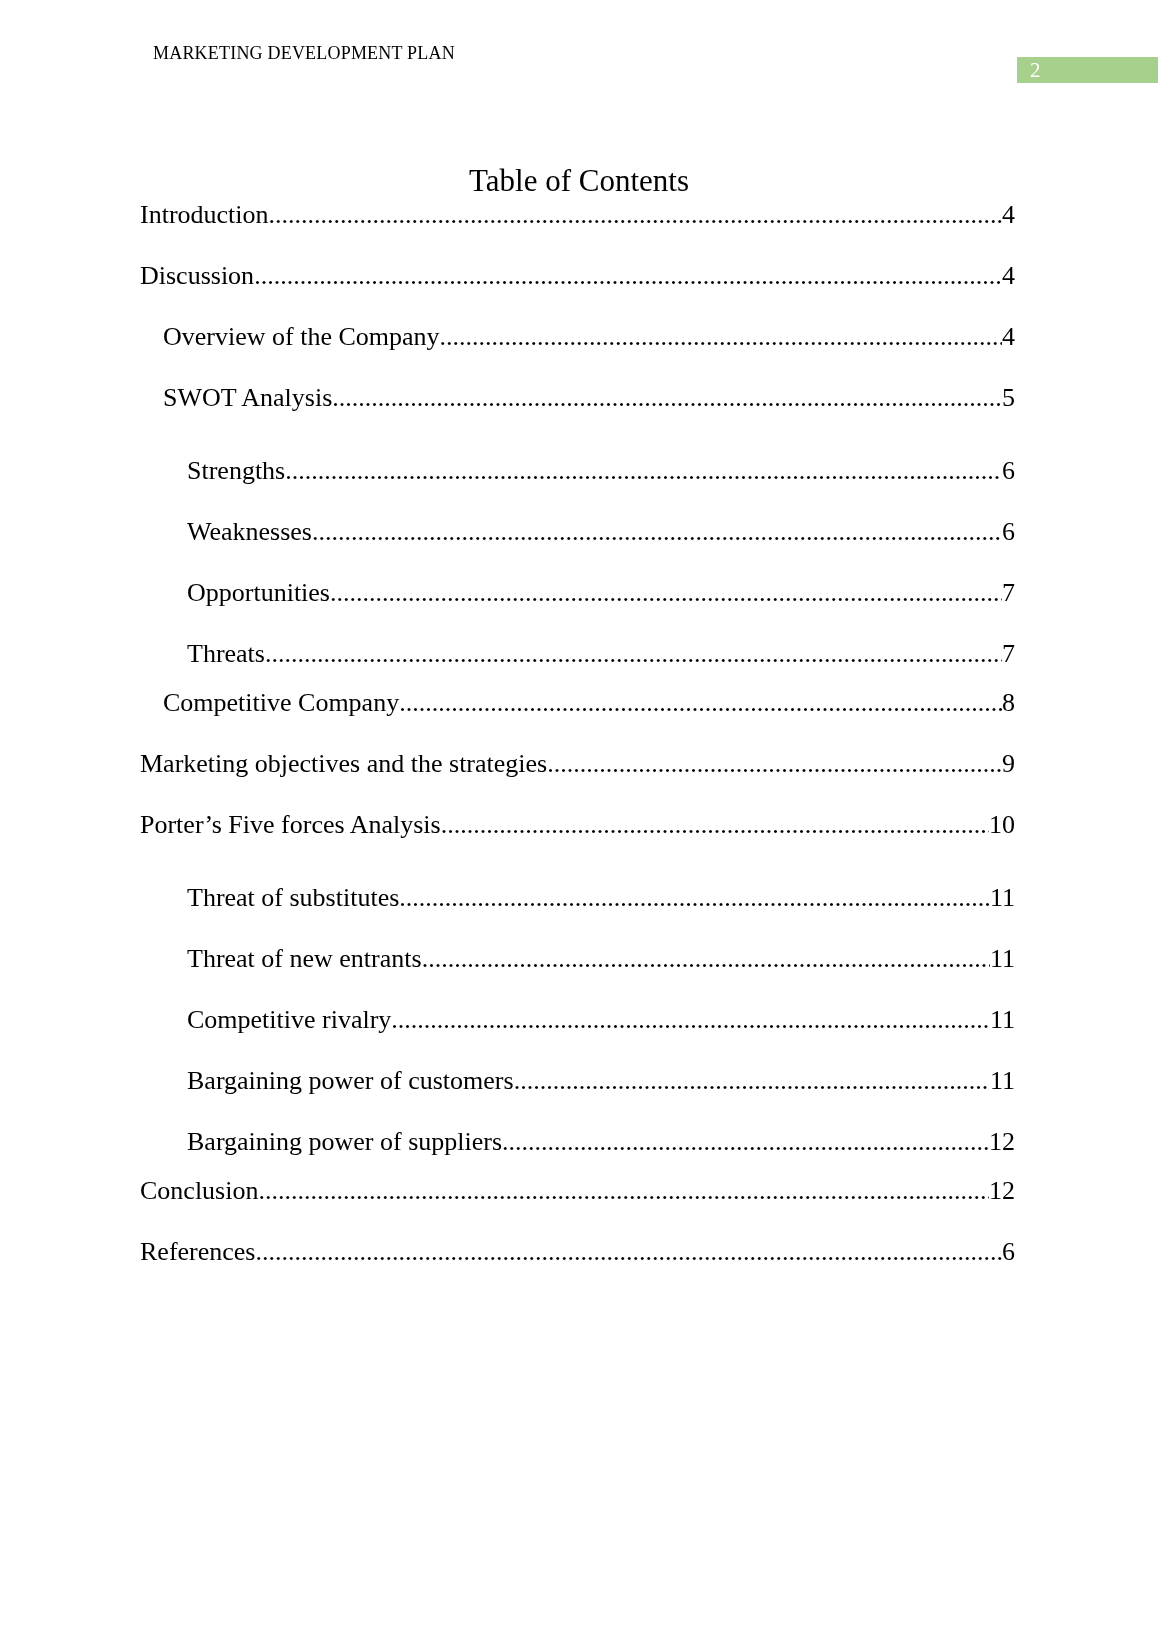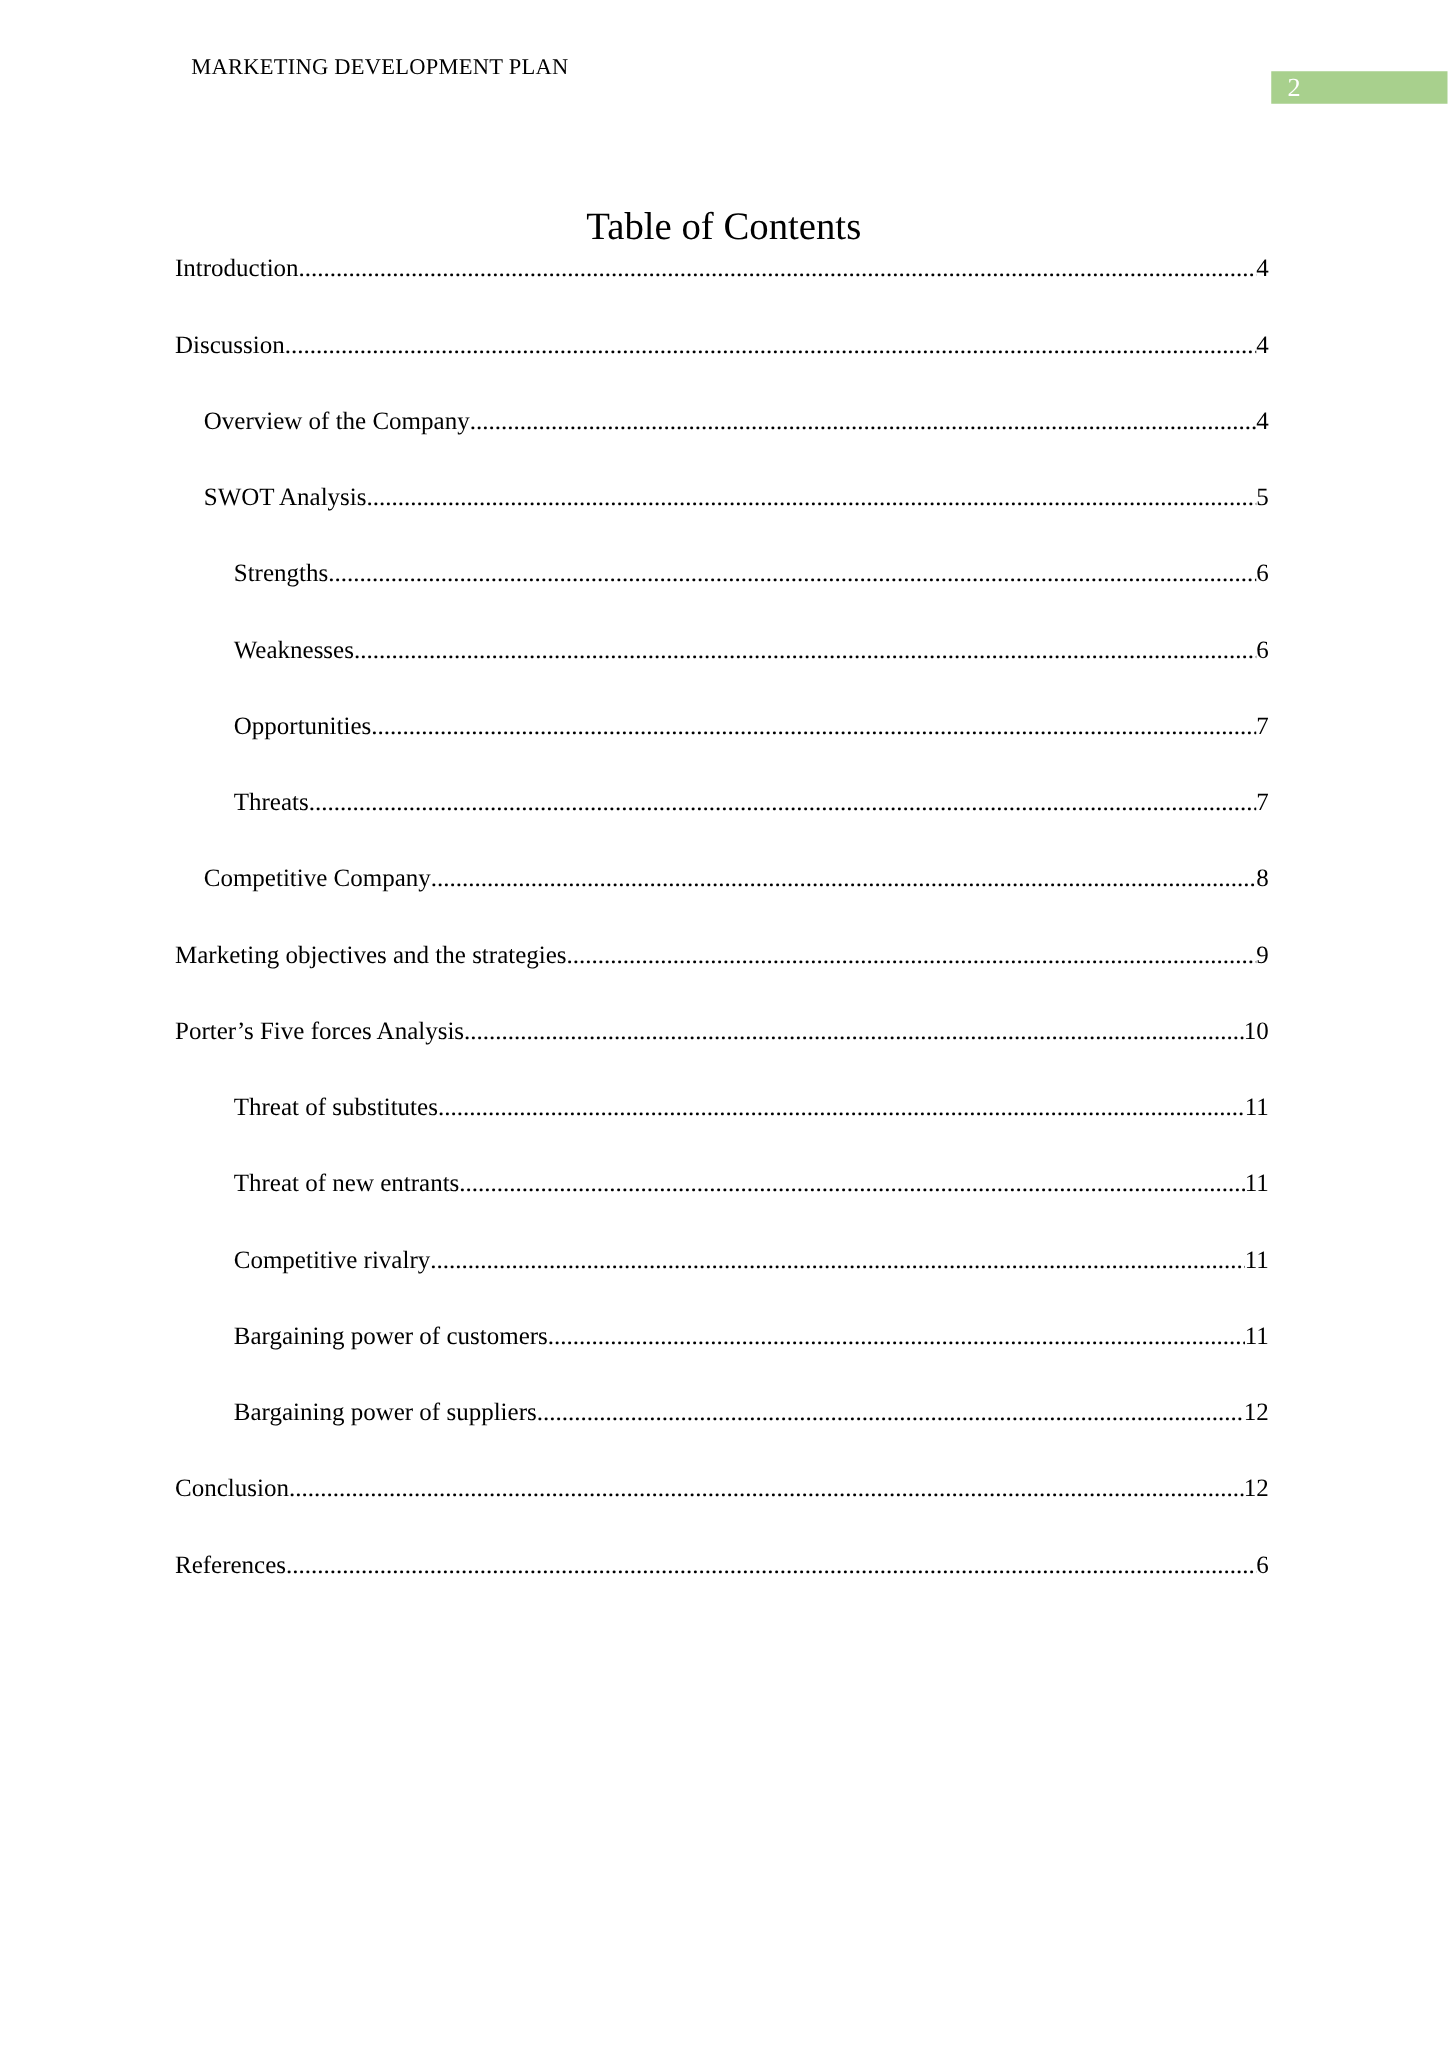--- a/index.html
+++ b/index.html
@@ -1,28 +1,28 @@
 <!DOCTYPE html>
 <html><head>
 <meta charset="utf-8">
 <style>
   html, body { margin: 0; padding: 0; background: #ffffff; }
   body { width: 1158px; height: 1638px; position: relative; overflow: hidden; font-family: "Liberation Serif", serif; color: #000; }
   .header-title { position: absolute; left: 153px; top: 43px; font-size: 18px; letter-spacing: 0.2px; }
   .page-badge { position: absolute; left: 1017px; top: 57px; width: 141px; height: 26px; background: #a8d08d; color: #ffffff; font-size: 21px; line-height: 26px; padding-left: 13px; box-sizing: border-box; }
   .toc-title { position: absolute; left: 0; width: 1158px; top: 163px; text-align: center; font-size: 31px; font-weight: normal; }
   .toc { position: absolute; left: 140px; top: 200px; width: 875px; }
-  .toc-entry { position: absolute; left: 0; right: 0; display: flex; align-items: baseline; font-size: 20px; height: 30px; line-height: 30px; text-align: right; }
+  .toc-entry { position: absolute; left: 0; right: 0; display: flex; align-items: baseline; font-size: 26px; height: 30px; line-height: 30px; text-align: right; }
   .toc-entry .label { white-space: nowrap; }
   .toc-entry .leader { flex: 1; overflow: hidden; white-space: nowrap; height: 30px; }
   .toc-entry .leader::after { content: "........................................................................................................................................................................................................................"; letter-spacing: 0px; }
   .toc-entry .pg { white-space: nowrap; }
   .lvl1 { padding-left: 0; }
   .lvl2 { padding-left: 23px; }
-  .lvl3 { padding-left: 47px; }
+  .lvl3 { padding-left: 47px; margin-top: 12px; }
 </style>
 </head>
 <body>
 
 <div class="header-title">MARKETING DEVELOPMENT PLAN</div>
 <div class="page-badge"><span>2</span></div>
 
 <div class="toc-title">Table of Contents</div>
 
 <div class="toc">

